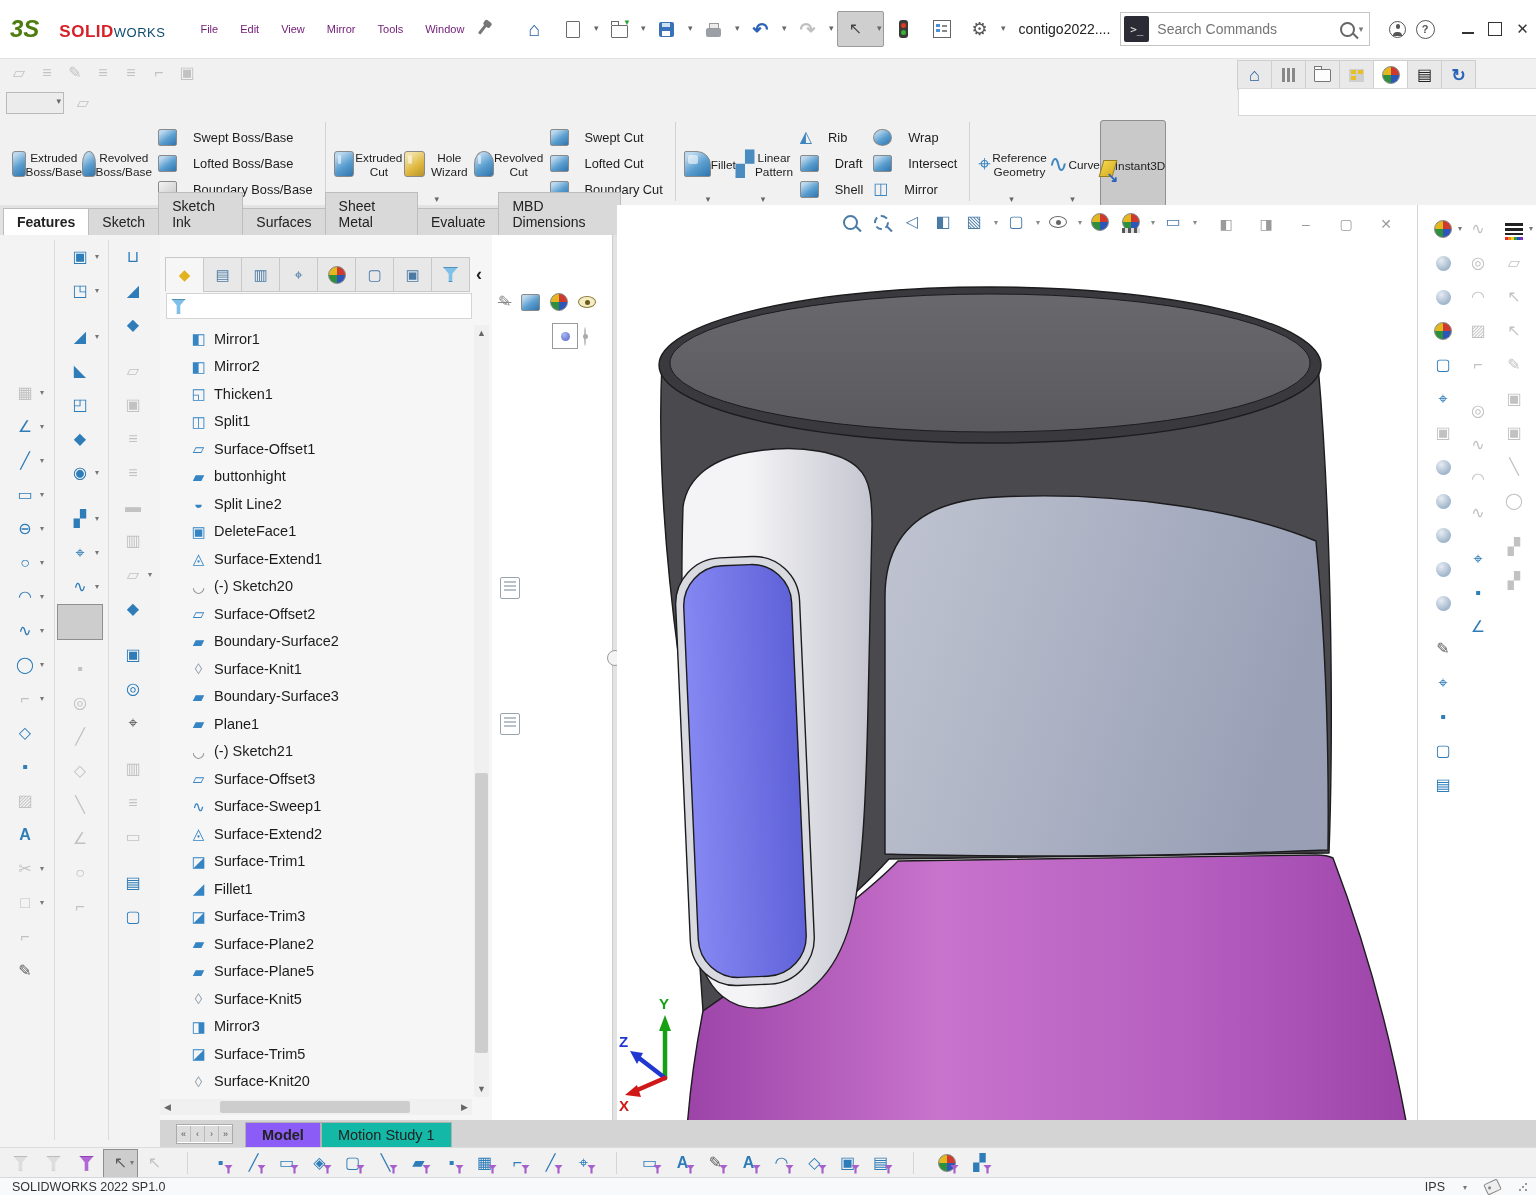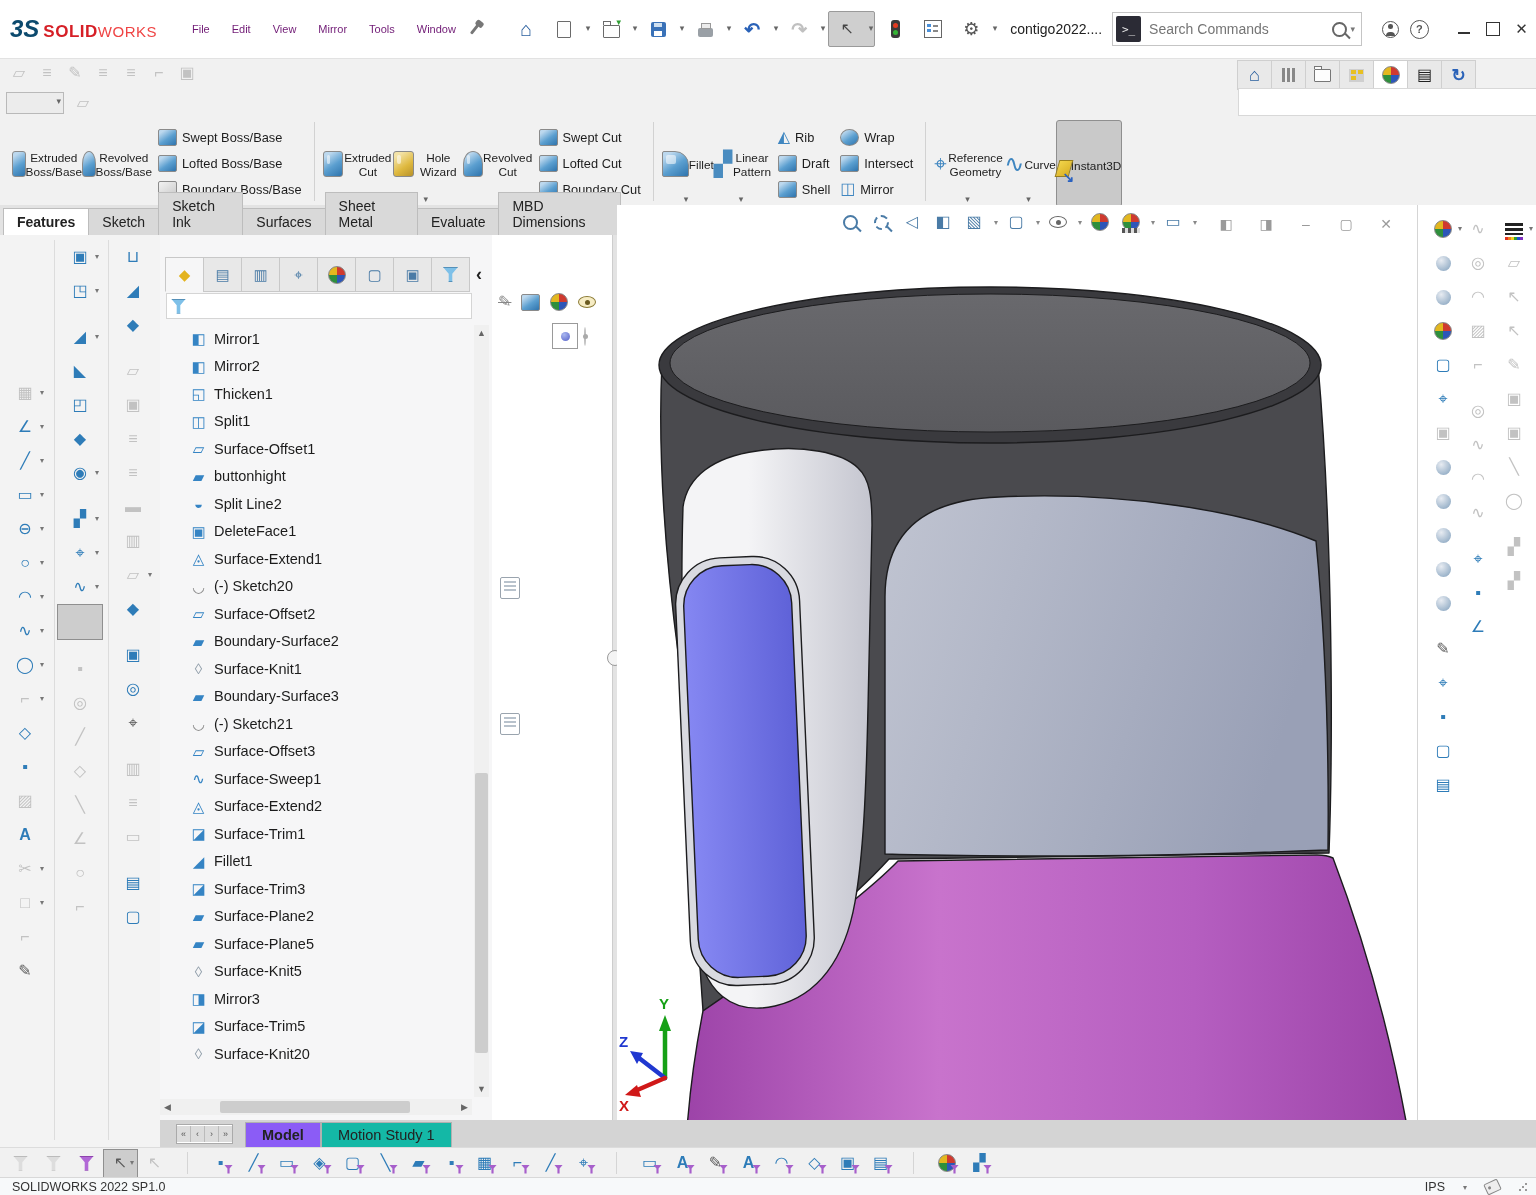--- a/index.html
+++ b/index.html
@@ -5,23 +5,23 @@
   html,body{margin:0;padding:0}
   body{width:1536px;height:1195px;position:relative;overflow:hidden;
        font-family:"Liberation Sans", sans-serif;background:#f1f1f1;color:#222;
        -webkit-font-smoothing:antialiased}
   .abs{position:absolute}
   .ico{display:inline-flex;align-items:center;justify-content:center;line-height:1}
 
   
   .titlebar{left:0;top:0;width:1536px;height:58px;background:#fff;border-bottom:1px solid #e2e2e2;display:flex;align-items:center}
   .logo{display:flex;align-items:baseline;margin-left:10px;white-space:nowrap}
-  .logo .p1{color:#0c4a6e;font-style:italic;font-weight:bold;font-size:24px;margin-right:4px}
+  .logo .p1{color:#4d7c0f;font-style:italic;font-weight:bold;font-size:24px;margin-right:20px}
   .logo .p2{color:#d61f26;font-weight:bold;font-size:17px;letter-spacing:.5px}
-  .logo .p3{color:#ef4444;font-weight:400;font-size:15px;letter-spacing:.5px}
+  .logo .p3{color:#0c4a6e;font-weight:400;font-size:13px;letter-spacing:.5px}
   .menu{display:flex;gap:4px;margin-left:26px}
   .menuitem{padding:6px 9px;font-size:11px;color:#701a75;border-radius:2px}
   .pinic{width:4px;height:11px;background:#777;border-radius:1px;transform:rotate(38deg);position:relative;margin:0 14px 0 8px}
   .pinic::before{content:"";position:absolute;top:-5px;left:-2px;width:8px;height:6px;background:#777;border-radius:2px}
   .qat{display:flex;align-items:center;gap:2px;margin-left:18px}
   .qbtn{height:34px;min-width:30px;display:flex;align-items:center;justify-content:center;position:relative;border-radius:2px;padding:0 3px}
   .qbtn.dd{padding-right:12px}
   .qbtn.dd::after{content:"▾";position:absolute;right:1px;top:50%;margin-top:-6px;font-size:9px;color:#666}
   .qbtn.pressedq{background:#cfcfcf;border:1px solid #9a9a9a}
   .homeg{font-size:20px;color:#2a5f9e}
@@ -73,21 +73,21 @@
   .rbig{width:70px;height:82px;display:flex;align-items:center;justify-content:flex-start;border-radius:3px;position:relative;padding-top:3px}
   .rbig .rlab{font-size:11.8px;text-align:center;line-height:1.15;margin-top:4px;color:#1d1d1d}
   .rbig.dd::after{content:"▾";position:absolute;bottom:1px;font-size:9px;color:#666;left:50%;margin-left:-4px}
   .rbig.pressed{background:#c9c9c9;border:1px solid #8f8f8f}
   .cubeic{width:26px;height:24px;background:linear-gradient(145deg,#bcd8ee 15%,#5b9fd0 55%,#2f74ad);border:1px solid #8a8a8a;border-radius:3px;position:relative}
   .cubeic::after{content:"";position:absolute;left:3px;top:3px;right:12px;bottom:12px;background:rgba(255,255,255,.55);border-radius:2px}
   .cubeic.gold{background:linear-gradient(145deg,#f3e3a8 15%,#dfb93f 60%,#b8922a)}
   .i3dic{width:26px;height:15px;background:linear-gradient(135deg,#f2d44a,#d9af23);transform:skewX(-16deg);position:relative;margin-top:6px;border:1px solid #997f1d}
   .i3dic::after{content:"↘";position:absolute;right:-7px;bottom:-9px;color:#2a62c0;font-size:14px;font-weight:bold;transform:skewX(16deg)}
   .rsmcol{display:flex;flex-direction:column;justify-content:flex-start;gap:2px;margin-left:2px;padding-top:5px}
-  .rsmall{display:flex;align-items:center;gap:5px;height:24px;padding:0 4px;border-radius:2px;white-space:nowrap}
+  .rsmall{display:flex;align-items:center;gap:16px;height:24px;padding:0 4px;border-radius:2px;white-space:nowrap}
   .rsmall .rslab{font-size:12.8px;color:#1d1d1d}
   .cubeic-s{width:17px;height:15px;background:linear-gradient(145deg,#bcd8ee 15%,#5b9fd0 55%,#2f74ad);border:1px solid #8a8a8a;border-radius:2px}
   .cubeic-s.gray{background:linear-gradient(145deg,#f2f2f2,#c9c9c9)}
 
   
   .tabbar{left:0;top:205px;width:617px;height:30px;background:#e3e3e3;display:flex;align-items:flex-end;padding-left:3px;border-bottom:1px solid #cfcfcf}
   .rtab{padding:5px 13px;font-size:14px;background:#d9d9d9;border:1px solid #bdbdbd;border-bottom:none;color:#222;margin-right:-1px}
   .rtab.active{background:#fff;font-weight:bold;position:relative;z-index:2}
 
   
@@ -790,20 +790,24 @@
       <div class="trow">
         <span class="tico3 ico i-surface-knit"></span>
         <span class="tlab">Surface-Knit1</span>
       </div>
 
       <div class="trow">
         <span class="tico3 ico i-boundary-surface"></span>
         <span class="tlab">Boundary-Surface3</span>
       </div>
 
+      <div class="trow">
+        <span class="tico3 ico i-plane"></span>
+        <span class="tlab">Plane1</span>
+      </div>
 
       <div class="trow">
         <span class="tico3 ico i-sketch"></span>
         <span class="tlab">(-) Sketch21</span>
       </div>
 
       <div class="trow">
         <span class="tico3 ico i-surface-offset"></span>
         <span class="tlab">Surface-Offset3</span>
       </div>

